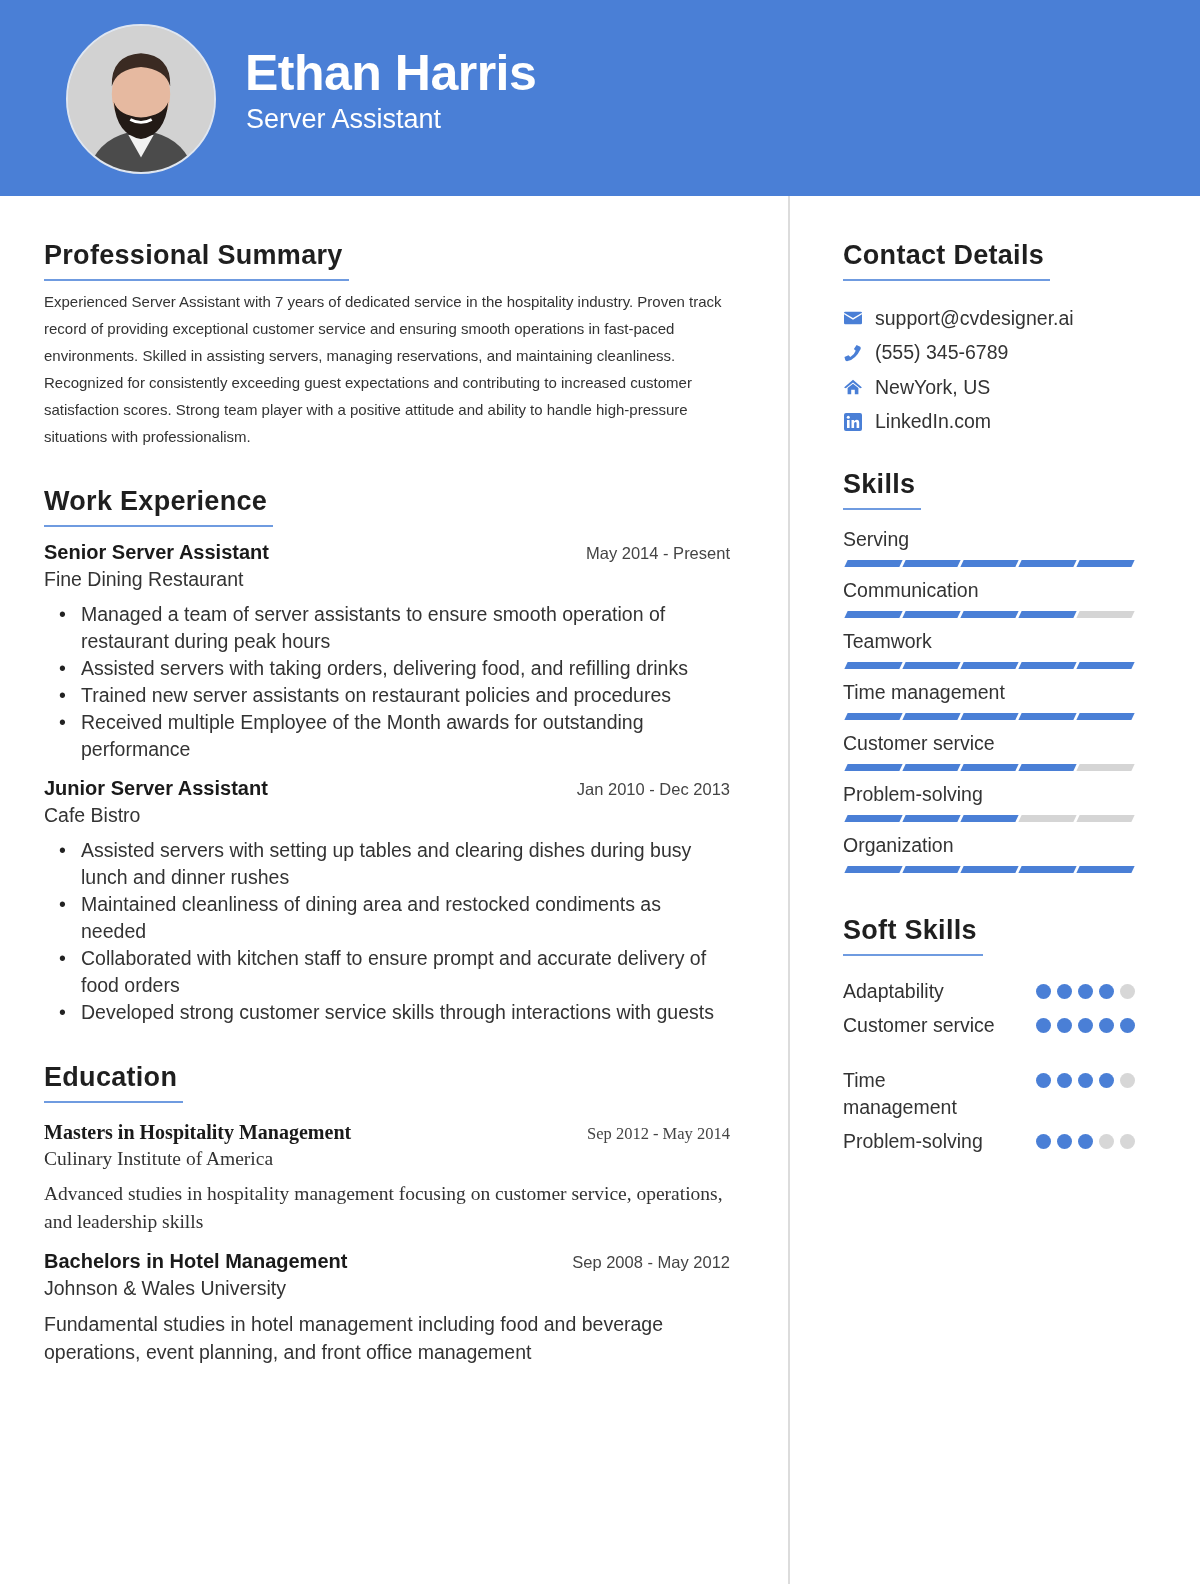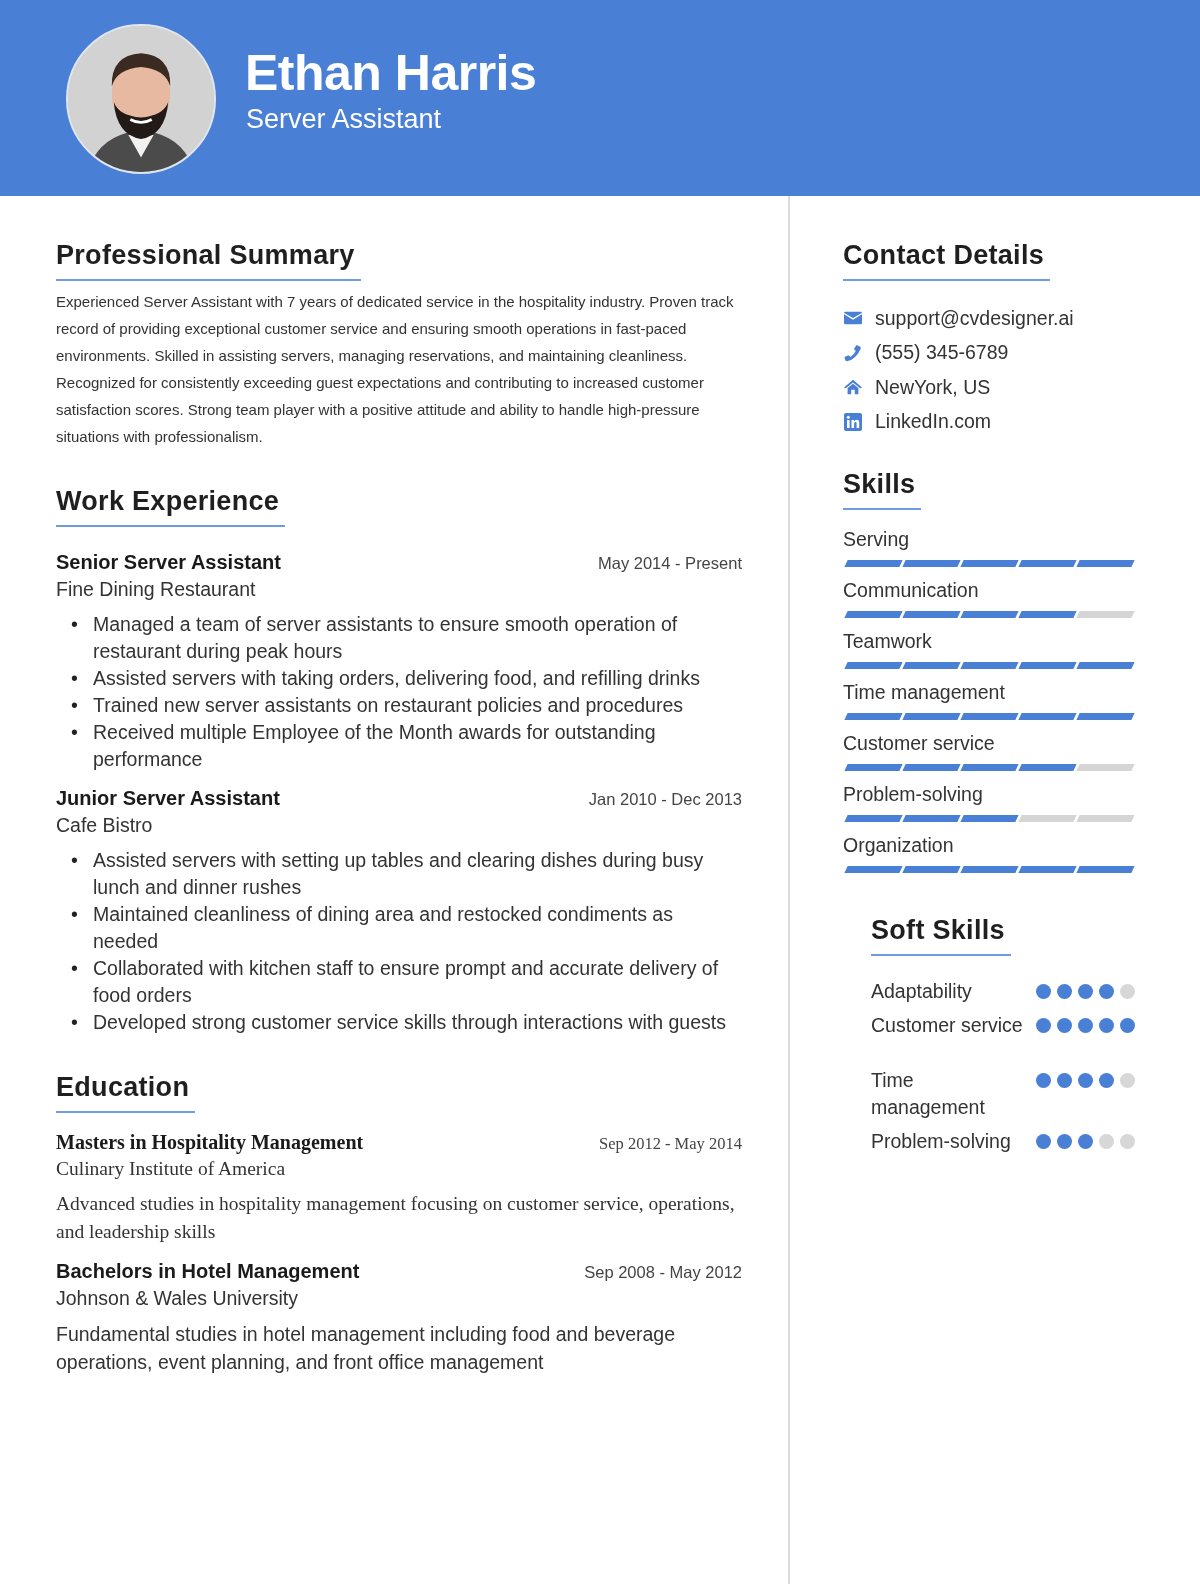--- a/index.html
+++ b/index.html
@@ -7,21 +7,21 @@
   body { font-family: "Liberation Sans", "DejaVu Sans", sans-serif; color: #2b2b2b; position: relative; overflow: hidden; }
 
   .header { position: absolute; left: 0; top: 0; width: 1200px; height: 196px; background: #4a7fd6; }
   .avatar { position: absolute; left: 66px; top: 24px; width: 150px; height: 150px; border-radius: 50%; background: #cfcfcf; border: 2px solid #dfe6f0; overflow: hidden; }
   .avatar svg { width: 100%; height: 100%; display: block; }
   .name { position: absolute; left: 245px; top: 44px; font-size: 50px; font-weight: bold; color: #ffffff; letter-spacing: -0.5px; }
   .role { position: absolute; left: 246px; top: 104px; font-size: 27px; color: #ffffff; }
 
   .divider { position: absolute; left: 788px; top: 196px; width: 2px; height: 1388px; background: #dcdcdc; }
 
-  .left { position: absolute; left: 56px; top: 240px; width: 686px; }
+  .left { position: absolute; left: 44px; top: 240px; width: 686px; }
   .right { position: absolute; left: 843px; top: 240px; width: 292px; }
 
   .section-title { display: inline-block; font-size: 27px; font-weight: bold; color: #1f1f1f; padding-bottom: 8px; border-bottom: 2px solid #6f9be0; letter-spacing: 0.3px; padding-right: 6px; }
   .section { margin-bottom: 28px; }
 
   .para { font-size: 15px; line-height: 27px; color: #333; margin-top: 7px; }
 
   .entry { margin-top: 16px; }
   .entry-head { display: flex; justify-content: space-between; align-items: baseline; }
   .entry-title { font-size: 20px; font-weight: bold; color: #1a1a1a; }
@@ -78,21 +78,21 @@
 <div class="left">
 
   <div class="section">
     <div class="section-title">Professional Summary</div>
     <p class="para">Experienced Server Assistant with 7 years of dedicated service in the hospitality industry. Proven track record of providing exceptional customer service and ensuring smooth operations in fast-paced environments. Skilled in assisting servers, managing reservations, and maintaining cleanliness. Recognized for consistently exceeding guest expectations and contributing to increased customer satisfaction scores. Strong team player with a positive attitude and ability to handle high-pressure situations with professionalism.</p>
   </div>
 
   <div class="section" style="margin-top:36px;">
     <div class="section-title">Work Experience</div>
 
-    <div class="entry" style="margin-top:24px;">
+    <div class="entry" style="margin-top:14px;">
       <div class="entry-head">
         <span class="entry-title">Senior Server Assistant</span>
         <span class="entry-date">May 2014 - Present</span>
       </div>
       <div class="entry-sub">Fine Dining Restaurant</div>
       <ul class="bullets">
         <li>Managed a team of server assistants to ensure smooth operation of restaurant during peak hours</li>
         <li>Assisted servers with taking orders, delivering food, and refilling drinks</li>
         <li>Trained new server assistants on restaurant policies and procedures</li>
         <li>Received multiple Employee of the Month awards for outstanding performance</li>
@@ -251,21 +251,21 @@
             <div class="seg"></div>
             <div class="seg"></div>
             <div class="seg"></div>
             <div class="seg"></div>
             <div class="seg"></div>
           </div>
         </div>
       </div>
   </div>
 
-  <div class="section" style="margin-top:42px;margin-left:28px;">
+  <div class="section" style="margin-top:42px;">
     <div class="section-title">Soft Skills</div>
     <div class="soft-list" id="soft-list">
         <div class="soft-row">
           <span class="soft-name">Adaptability</span>
           <span class="dots">
             <span class="dot"></span>
             <span class="dot"></span>
             <span class="dot"></span>
             <span class="dot"></span>
             <span class="dot off"></span>

